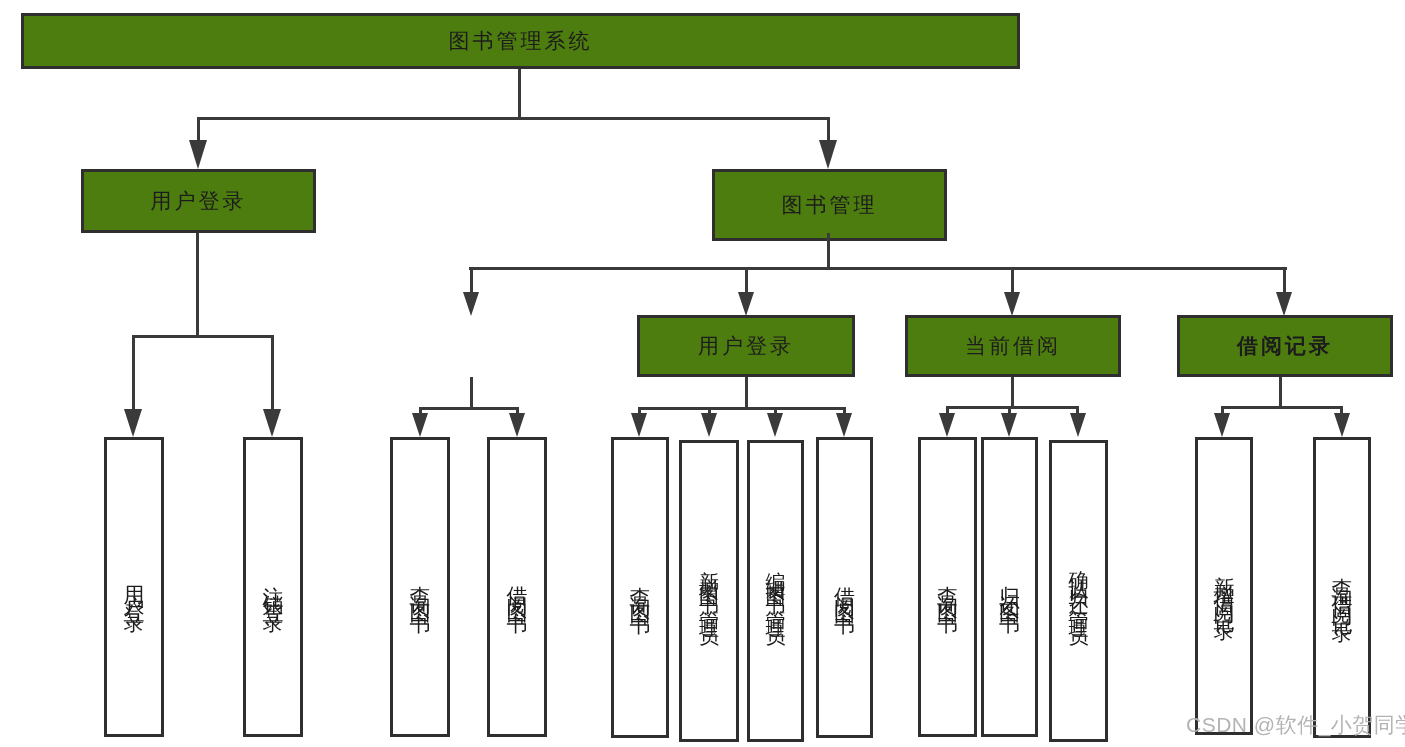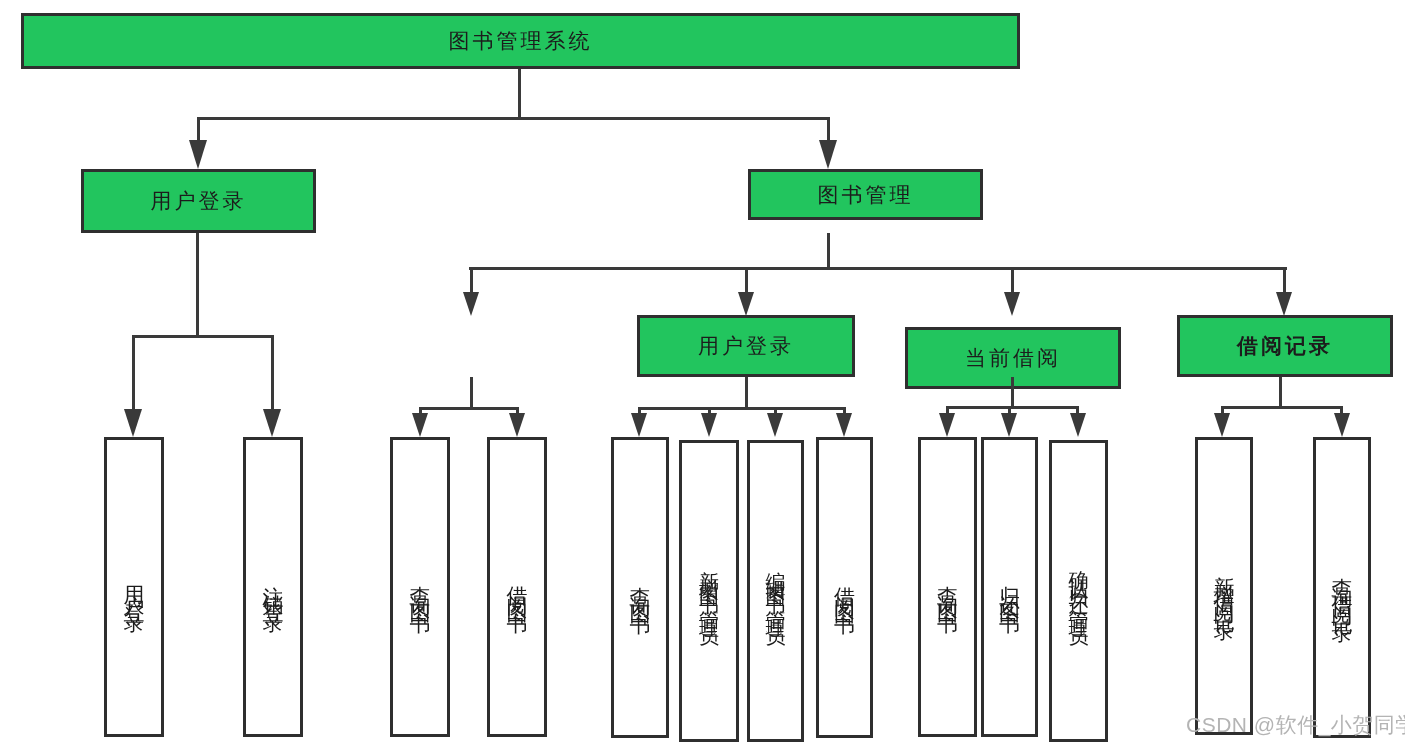--- a/index.html
+++ b/index.html
@@ -1,20 +1,20 @@
 <!DOCTYPE html>
 <html><head>
 <meta charset="utf-8">
 <style>
   html,body{margin:0;padding:0;background:#ffffff;}
   body{font-family:"Liberation Sans", sans-serif;}
   #stage{position:relative;width:1405px;height:747px;background:#ffffff;overflow:hidden;}
 
   
-  .hbox{position:absolute;box-sizing:border-box;border:3px solid #2f2f2f;background:#22c55e;
+  .hbox{position:absolute;box-sizing:border-box;border:3px solid #2f2f2f;background:#4d7c0f;
         display:flex;align-items:center;justify-content:center;color:#1c1c1c;}
   .hbox span{font-size:21px;letter-spacing:3px;white-space:nowrap;}
 
   
   .vbox{position:absolute;box-sizing:border-box;border:3px solid #2f2f2f;background:#ffffff;
         display:flex;align-items:center;justify-content:center;color:#1c1c1c;}
   .vbox span{writing-mode:vertical-rl;font-size:21px;letter-spacing:9px;line-height:1.15;white-space:nowrap;}
   .vbox.long span{letter-spacing:8px;font-size:20px;}
 
   
@@ -43,21 +43,21 @@
   <div class="vl" style="left:518px;top:69px;height:51px;"></div>
   <div class="hl" style="left:197px;top:117px;width:633px;"></div>
   <div class="vl" style="left:197px;top:117px;height:29px;"></div>
   <div class="vl" style="left:827px;top:117px;height:29px;"></div>
   <div class="ar ar-lg" style="left:189px;top:140px;"></div>
   <div class="ar ar-lg" style="left:819px;top:140px;"></div>
 
   <div class="hbox" style="left:81px;top:169px;width:235px;height:64px;">
     <span>用户登录</span>
   </div>
-  <div class="hbox" style="left:712px;top:169px;width:235px;height:51px;margin-left:36px;">
+  <div class="hbox" style="left:712px;top:169px;width:235px;height:72px;">
     <span>图书管理</span>
   </div>
 
   <div class="vl" style="left:196px;top:233px;height:103px;"></div>
   <div class="hl" style="left:132px;top:335px;width:141px;"></div>
   <div class="vl" style="left:132px;top:335px;height:77px;"></div>
   <div class="vl" style="left:271px;top:335px;height:77px;"></div>
   <div class="ar ar-md" style="left:124px;top:409px;"></div>
   <div class="ar ar-md" style="left:263px;top:409px;"></div>
 
@@ -68,21 +68,21 @@
   <div class="vl" style="left:1011px;top:267px;height:28px;"></div>
   <div class="vl" style="left:1283px;top:267px;height:28px;"></div>
   <div class="ar ar-sm" style="left:463px;top:292px;"></div>
   <div class="ar ar-sm" style="left:738px;top:292px;"></div>
   <div class="ar ar-sm" style="left:1004px;top:292px;"></div>
   <div class="ar ar-sm" style="left:1276px;top:292px;"></div>
 
   <div class="hbox" style="left:637px;top:315px;width:218px;height:62px;">
     <span>用户登录</span>
   </div>
-  <div class="hbox" style="left:905px;top:315px;width:216px;height:62px;margin-top:12px;">
+  <div class="hbox" style="left:905px;top:315px;width:216px;height:62px;">
     <span>当前借阅</span>
   </div>
   <div class="hbox" style="left:1177px;top:315px;width:216px;height:62px;font-weight:bold;">
     <span>借阅记录</span>
   </div>
 
   <div class="vl" style="left:470px;top:377px;height:32px;"></div>
   <div class="hl" style="left:419px;top:407px;width:99px;"></div>
   <div class="vl" style="left:419px;top:407px;height:10px;"></div>
   <div class="vl" style="left:516px;top:407px;height:10px;"></div>

